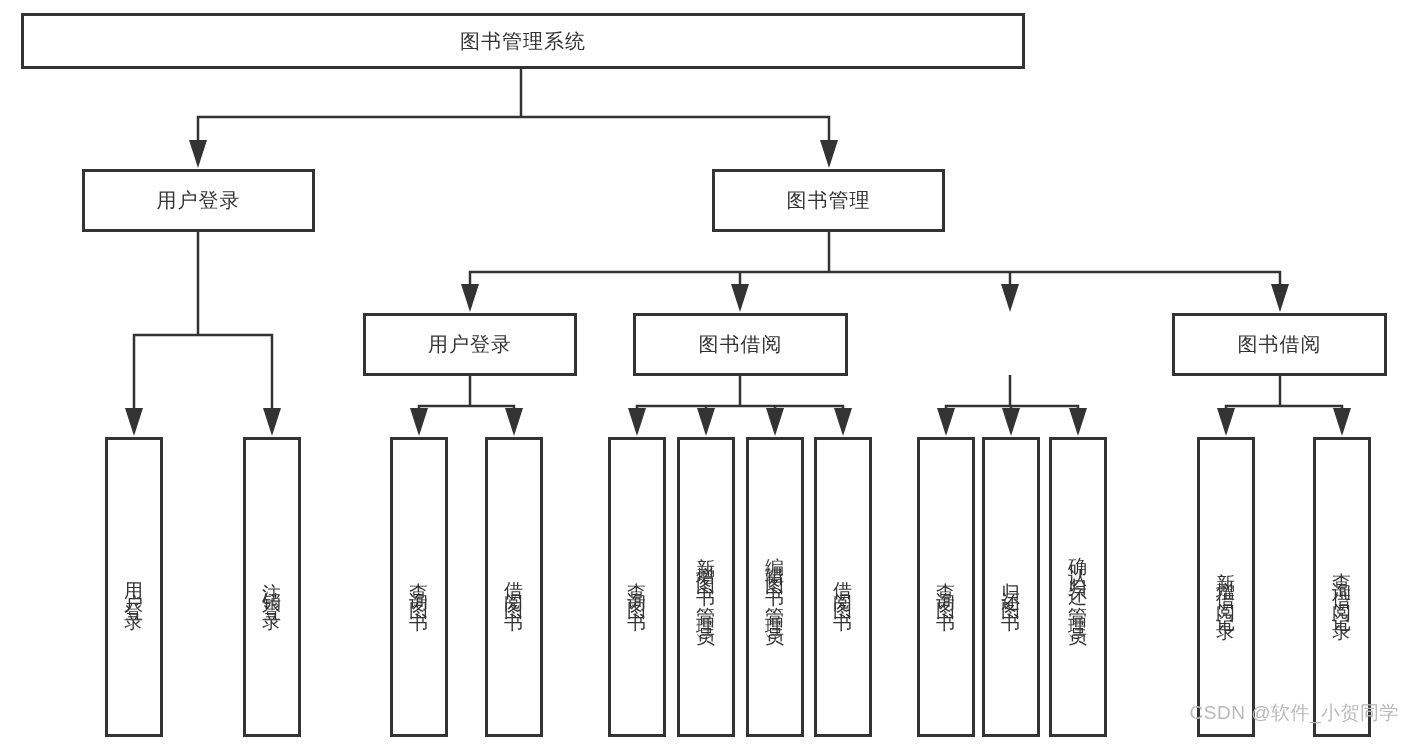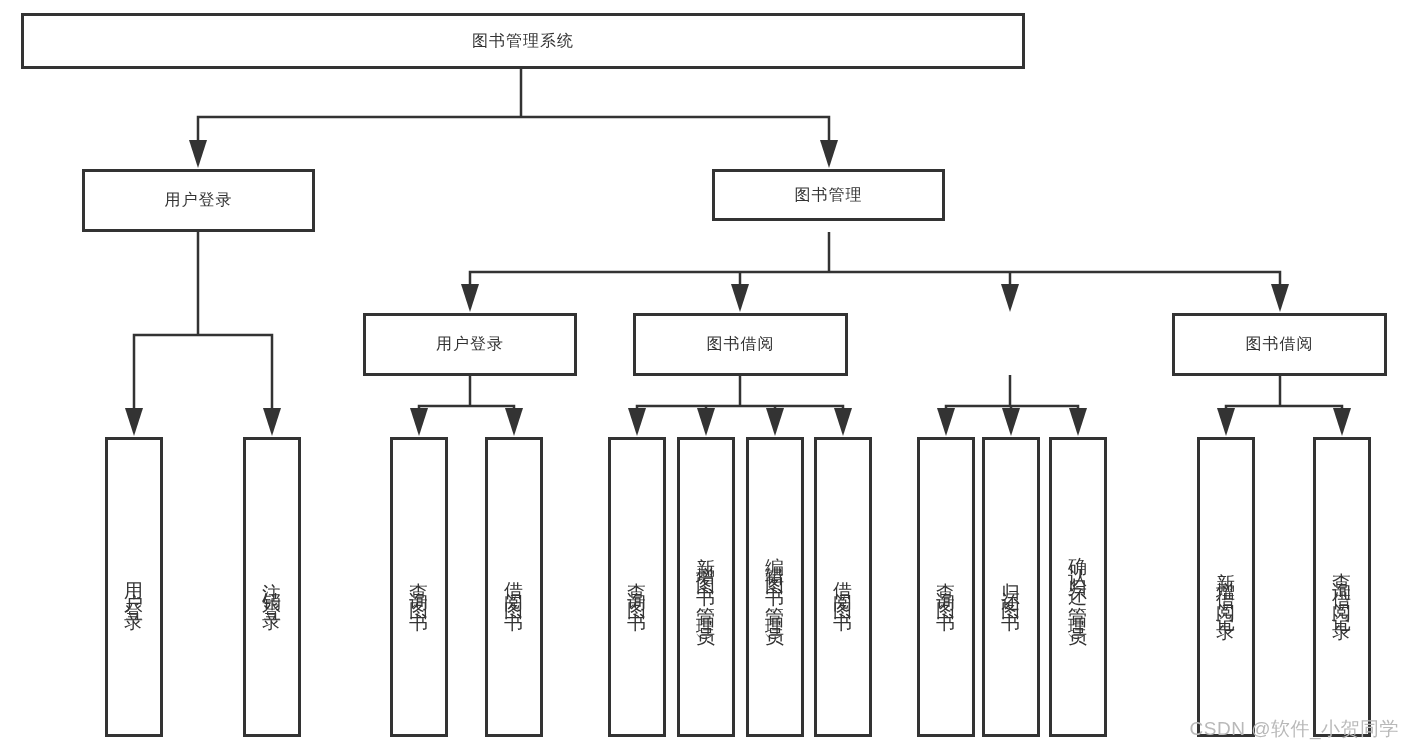--- a/index.html
+++ b/index.html
@@ -21,31 +21,31 @@
   .connector-layer path{stroke:var(--line);stroke-width:2.5;fill:none;}
   .connector-layer polygon{fill:var(--line);stroke:none;}
   .box{
     position:absolute;
     box-sizing:border-box;
     background:#fff;
     border:3px solid var(--line);
     display:flex;align-items:center;justify-content:center;
     z-index:2;
   }
-  .hbox{font-size:16px;letter-spacing:1px;}
+  .hbox{font-size:20px;letter-spacing:1px;}
   .vbox{width:58px;height:300px;top:437px;font-size:19px;}
   .vbox .vtext{
     writing-mode:vertical-rl;
     letter-spacing:10px;
     line-height:1;
     white-space:nowrap;
   }
   .watermark{
     position:absolute;
-    top:716px;right:6px;
+    top:700px;right:6px;
     font-size:19px;
     color:var(--wm);
     letter-spacing:0.5px;
     z-index:5;
   }
 </style>
 </head>
 <body>
 
 <div class="canvas">
@@ -91,21 +91,21 @@
       <polygon points="1333,408 1351,408 1342,436"></polygon>
     </svg>
 
   <div class="box hbox" style="left:21px;top:13px;width:1004px;height:56px">
     <span>图书管理系统</span>
   </div>
 
   <div class="box hbox" style="left:82px;top:169px;width:233px;height:63px">
     <span>用户登录</span>
   </div>
-  <div class="box hbox" style="left:712px;top:169px;width:233px;height:52px">
+  <div class="box hbox" style="left:712px;top:169px;width:233px;height:63px">
     <span>图书管理</span>
   </div>
 
   <div class="box hbox" style="left:363px;top:313px;width:214px;height:63px">
     <span>用户登录</span>
   </div>
   <div class="box hbox" style="left:633px;top:313px;width:215px;height:63px">
     <span>图书借阅</span>
   </div>
   <div class="box hbox" style="left:1172px;top:313px;width:215px;height:63px">

